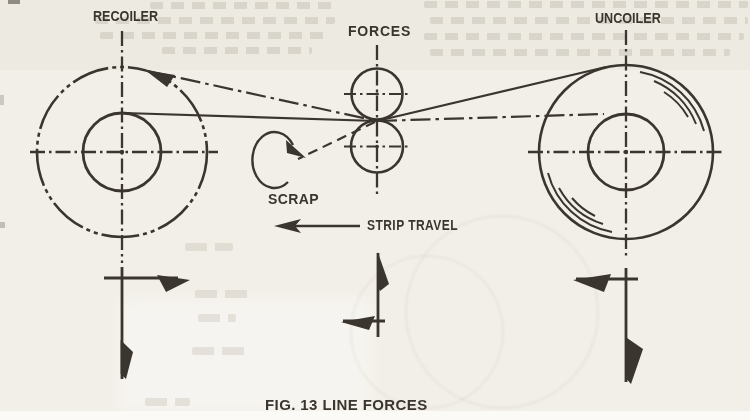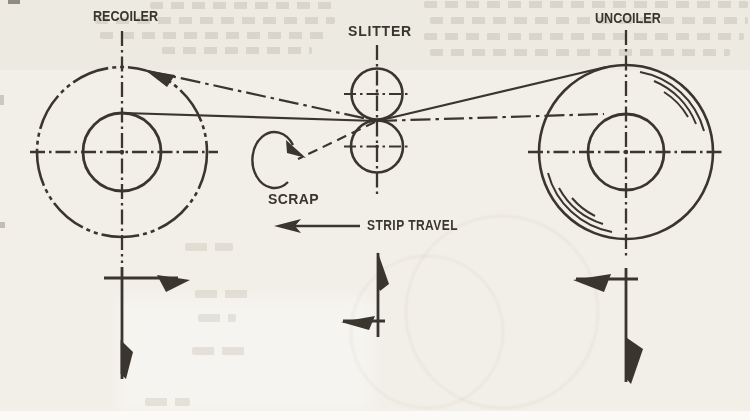--- a/index.html
+++ b/index.html
@@ -133,18 +133,19 @@
 
     <g>
       <line class="ln" x1="626" y1="268" x2="626" y2="382" stroke-width="2.8"></line>
       <line class="ln" x1="576" y1="279" x2="638" y2="279" stroke-width="2.8"></line>
       <polygon class="fl" points="573,280 611,274 604,292"></polygon>
       <polygon class="fl" points="625.6,337 643,349 631,384 625.6,378"></polygon>
     </g>
   </svg>
 
   <div class="label" style="left:93px;top:9px;font-size:14px;transform:scaleX(.9);">RECOILER</div>
-  <div class="label" style="left:348px;top:24px;font-size:14px;letter-spacing:.8px;">SLITTER</div>
+  <div class="label" style="left:348px;top:24px;font-size:14px;letter-spacing:.8px;">FORCES</div>
   <div class="label" style="left:595px;top:11px;font-size:14px;transform:scaleX(.9);">UNCOILER</div>
   <div class="label" style="left:268px;top:192px;font-size:14px;letter-spacing:.4px;">SCRAP</div>
   <div class="label" style="left:367px;top:218px;font-size:14px;transform:scaleX(.86);letter-spacing:.5px;">STRIP TRAVEL</div>
+  <div class="label" style="left:265px;top:397px;font-size:15px;letter-spacing:.4px;">FIG. 13 LINE FORCES</div>
 
 </div>
 
 </body></html>

